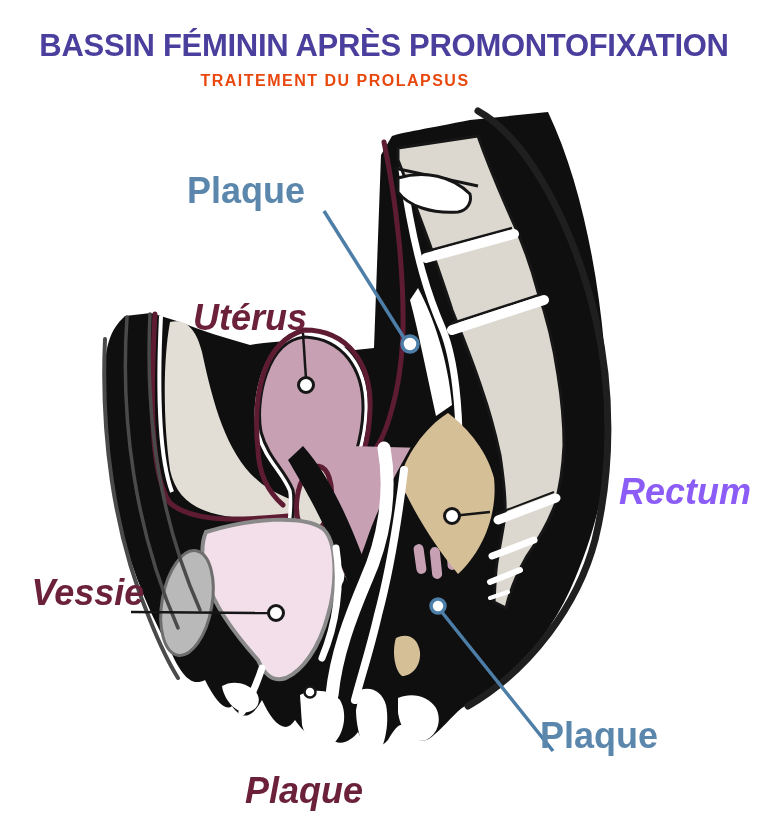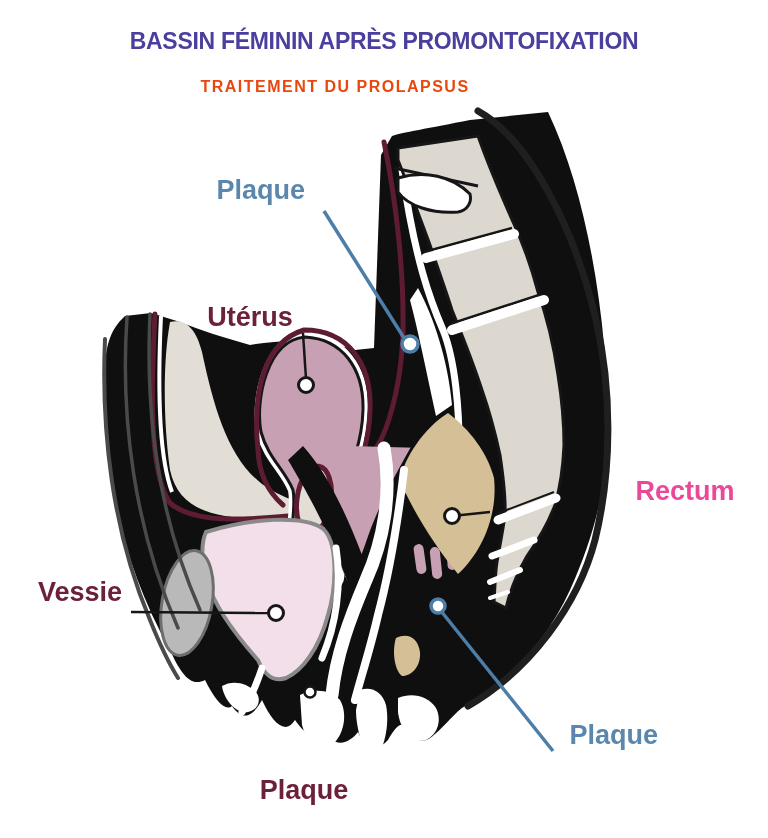--- a/index.html
+++ b/index.html
@@ -1,23 +1,23 @@
 <!DOCTYPE html>
 <html><head>
 <meta charset="utf-8">
 <style>
   html,body{margin:0;padding:0;background:#ffffff;}
   .stage{position:relative;width:768px;height:838px;background:#fff;overflow:hidden;
          font-family:"Liberation Sans",sans-serif;}
   .title{position:absolute;left:0;top:28px;width:768px;text-align:center;
-         font-size:23px;font-weight:700;letter-spacing:-0.3px;}
-  .subtitle{position:absolute;left:0;top:78px;width:670px;text-align:center;
+         font-size:31px;font-weight:700;letter-spacing:-0.3px;}
+  .subtitle{position:absolute;left:0;top:72px;width:670px;text-align:center;
          font-size:16px;font-weight:700;letter-spacing:1.5px;}
-  .lbl{position:absolute;font-size:27px;font-weight:600;line-height:39px;white-space:nowrap;}
-  .lbl.center{transform:translateX(-50%);}
+  .lbl{position:absolute;font-size:36px;font-weight:600;line-height:39px;white-space:nowrap;}
+  .lbl.center{transform:translateX(-50%);font-style:italic;}
   .lbl.right{text-align:right;}
   svg{position:absolute;left:0;top:0;}
 </style>
 </head>
 <body>
 
 <div class="stage">
 
   <div class="title" style="color: rgb(75, 63, 158);">BASSIN FÉMININ APRÈS PROMONTOFIXATION</div>
   <div class="subtitle" style="color: rgb(232, 71, 14);">TRAITEMENT DU PROLAPSUS</div>
@@ -129,23 +129,23 @@
     <circle cx="452" cy="516" r="7.5" stroke-width="3" fill="#ffffff" stroke="#161616"></circle>
     <circle cx="310" cy="692" r="5.5" stroke-width="2.5" fill="#ffffff" stroke="#161616"></circle>
   </svg>
 
   <div class="lbl right" style="right: 463px; top: 171px; color: rgb(91, 135, 173);">
     <div>Plaque</div>
   </div>
 
   <div class="lbl center" style="left: 250px; top: 298px; color: rgb(107, 33, 57);">Utérus</div>
 
-  <div class="lbl center" style="left: 685px; top: 472px; color: #ec4899;">Rectum</div>
+  <div class="lbl center" style="left: 685px; top: 472px; color: #8b5cf6;">Rectum</div>
 
-  <div class="lbl center" style="left: 80px; top: 573px; color: rgb(107, 33, 57); text-align: right;">Vessie</div>
+  <div class="lbl center" style="left: 88px; top: 573px; color: rgb(107, 33, 57); text-align: right;">Vessie</div>
 
   <div class="lbl center" style="left: 304px; top: 771px; color: rgb(107, 33, 57);">Plaque</div>
 
   <div class="lbl right" style="right: 110px; top: 716px; color: rgb(91, 135, 173);">
     <div>Plaque</div>
   </div>
 
 </div>
 
 </body></html>

